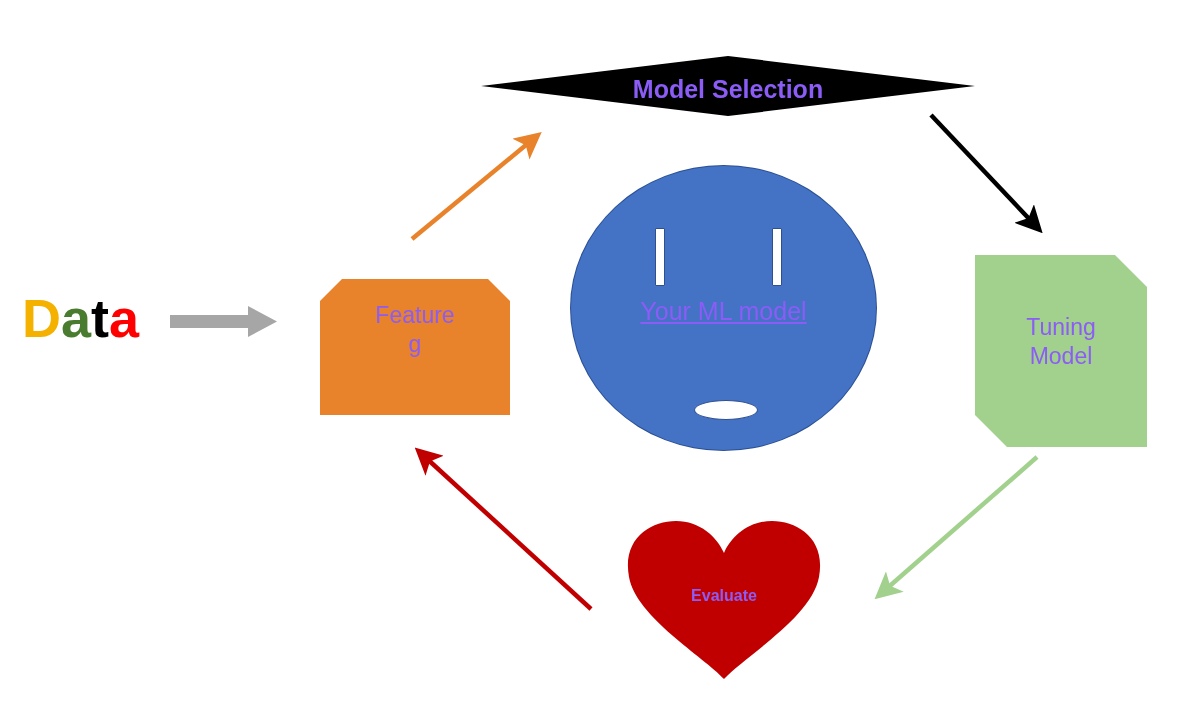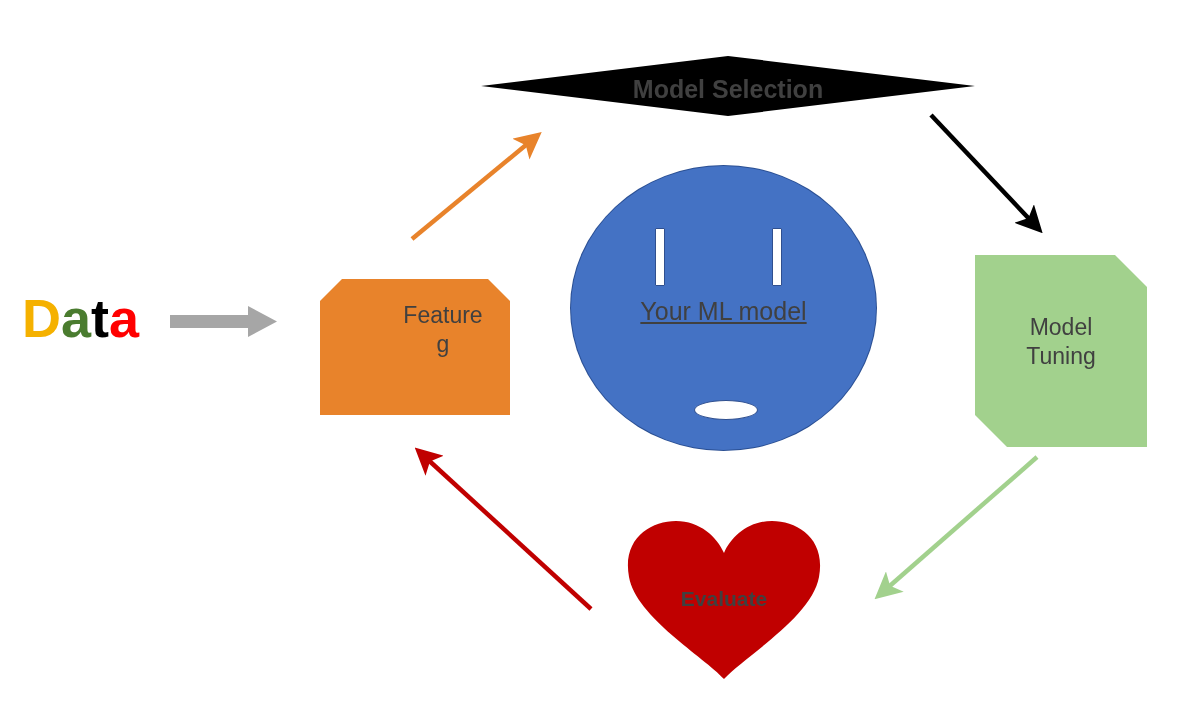--- a/index.html
+++ b/index.html
@@ -25,21 +25,21 @@
     font-weight: 700;
     letter-spacing: 0px;
     line-height: 60px;
     white-space: nowrap;
   }
   #data-label span { display: inline-block; }
 
   
   .shape-label {
     position: absolute;
-    color: #404040;
+    color: #8b5cf6;
     text-align: center;
     line-height: 1.25;
     pointer-events: none;
     z-index: 5;
   }
 
   
   #feature-eng-shape {
     left: 320px;
     top: 279px;
@@ -47,21 +47,20 @@
     height: 136px;
     background: #E8832B;
     -webkit-clip-path: polygon(0 22px, 22px 0, 168px 0, 190px 22px, 190px 136px, 0 136px);
     clip-path: polygon(0 22px, 22px 0, 168px 0, 190px 22px, 190px 136px, 0 136px);
   }
   #feature-eng-label {
     left: 320px;
     top: 301px;
     width: 190px;
     font-size: 23px;
-    padding-left: 28px;
   }
 
   
   #model-selection-shape {
     left: 481px;
     top: 56px;
     width: 494px;
     height: 60px;
     background: #000000;
     -webkit-clip-path: polygon(0% 50%, 50% 0%, 100% 50%, 50% 100%);
@@ -124,21 +123,21 @@
     width: 172px;
     font-size: 23px;
   }
 
   
   #evaluate-shape { left: 626px; top: 521px; width: 196px; height: 158px; }
   #evaluate-label {
     left: 626px;
     top: 586px;
     width: 196px;
-    font-size: 21px;
+    font-size: 16px;
     font-weight: 600;
   }
 
   
   #arrow-layer {
     left: 0; top: 0; width: 1200px; height: 714px;
     pointer-events: none;
   }
 </style>
 </head>
@@ -187,22 +186,22 @@
   <div class="shape-label" id="model-selection-label">Model Selection</div>
 
   <div class="abs" id="ml-model-circle"></div>
   <div class="abs eye" id="eye-left"></div>
   <div class="abs eye" id="eye-right"></div>
   <div class="abs" id="mouth"></div>
   <div class="shape-label" id="ml-model-label">Your ML model</div>
 
   <div class="abs" id="model-tuning-shape"></div>
   <div class="shape-label" id="model-tuning-label">
+    <div>Tuning</div>
     <div>Model</div>
-    <div>Tuning</div>
   </div>
 
   <svg class="abs" id="evaluate-shape" viewBox="0 0 196 158" xmlns="http://www.w3.org/2000/svg">
     <path d="M98 158 C 78 136, 10 96, 3 56 C -4 18, 24 0, 50 0 C 74 0, 91 16, 98 32 C 105 16, 122 0, 146 0 C 172 0, 200 18, 193 56 C 186 96, 118 136, 98 158 Z" fill="#C00000"></path>
   </svg>
   <div class="shape-label" id="evaluate-label">Evaluate</div>
 
 </div>
 
 </body></html>

